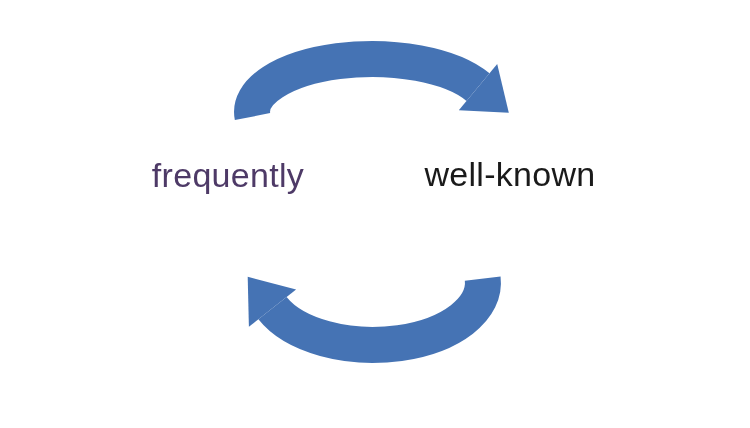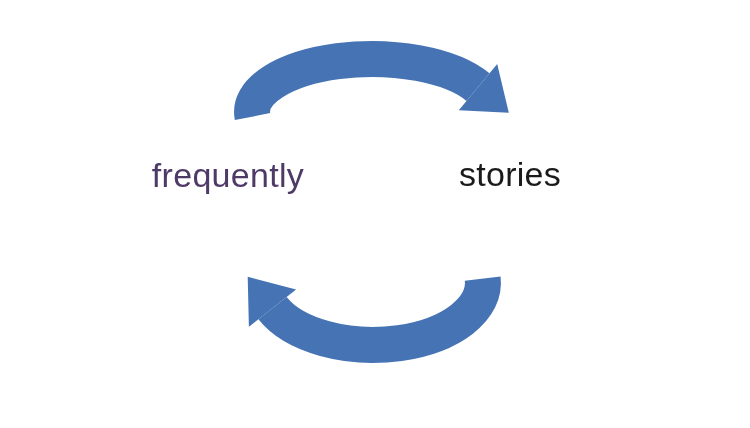--- a/index.html
+++ b/index.html
@@ -68,16 +68,16 @@
       <path d="M 482.7 278.7 A 110 62 0 0 1 272.5 308.2" fill="none" stroke-width="36" stroke-linecap="butt" stroke="#4573b4"></path>
       <polygon points="296.1,289.6 248.9,326.8 247.7,276.8" fill="#4573b4"></polygon>
     </g>
   </svg>
 
   <div class="cycle-label label-left">
     <span>frequently</span>
   </div>
 
   <div class="cycle-label label-right">
-    <span>stories</span>
+    <span>well-known</span>
   </div>
 
 </div>
 
 </body></html>

